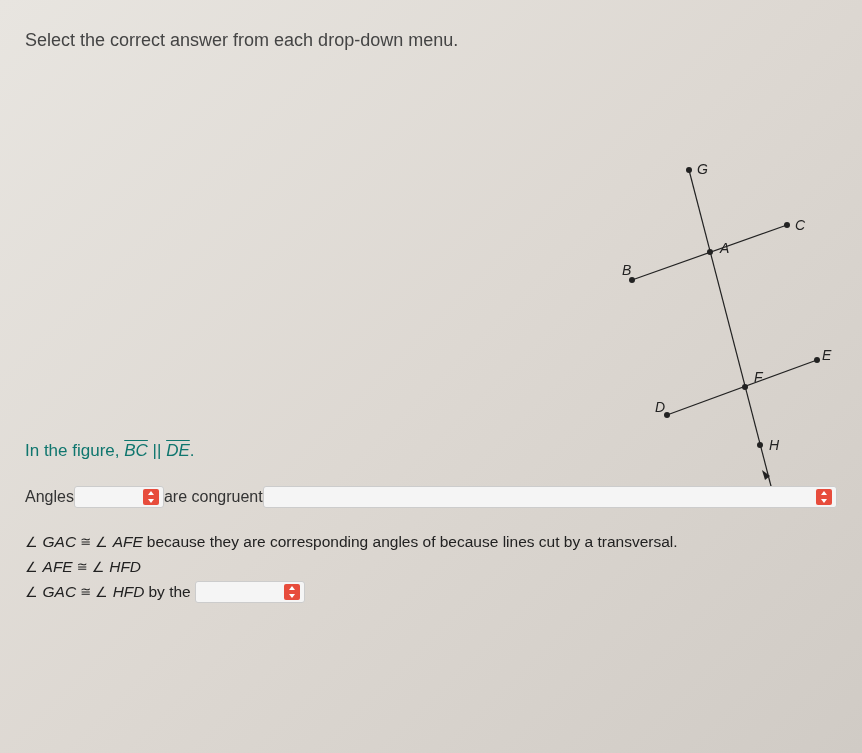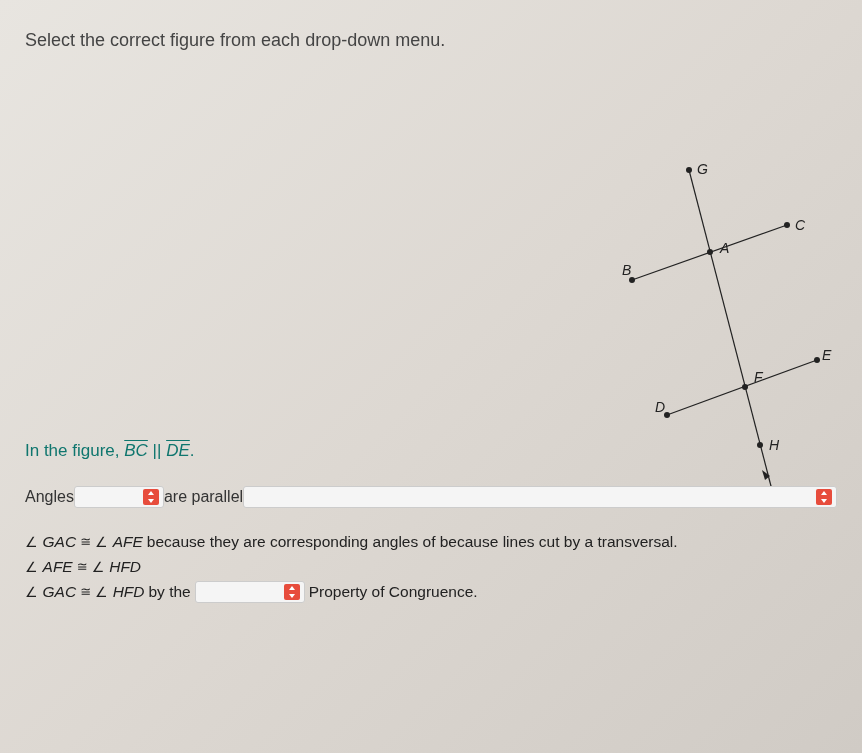--- a/index.html
+++ b/index.html
@@ -119,21 +119,21 @@
     svg text {
       font-family: Arial, sans-serif;
       font-style: italic;
       font-size: 14px;
       fill: #222;
     }
   </style>
 </head>
 <body>
 
-<div class="instruction">Select the correct figure from each drop-down menu.</div>
+<div class="instruction">Select the correct answer from each drop-down menu.</div>
 
 <div class="figure-container">
   <svg width="240" height="360" viewBox="0 0 240 360">
 
     <line x1="97" y1="20" x2="180" y2="340" stroke="#222" stroke-width="1.2"></line>
 
     <line x1="40" y1="130" x2="195" y2="75" stroke="#222" stroke-width="1.2"></line>
 
     <line x1="75" y1="265" x2="225" y2="210" stroke="#222" stroke-width="1.2"></line>
 
@@ -167,21 +167,21 @@
 
 <div class="figure-text">
   <span>In the figure, </span><span class="overline">BC</span><span> || </span><span class="overline">DE</span><span>.</span>
 </div>
 
 <div class="answer-line">
   <span>Angles</span>
   <span class="dropdown">
     <span class="dropdown-btn updown"></span>
   </span>
-  <span>are parallel</span>
+  <span>are congruent</span>
   <span class="dropdown dropdown-wide">
     <span class="dropdown-btn updown"></span>
   </span>
 </div>
 
 <div class="proof-block">
   <div class="proof-line">
     <span class="angle-sym">∠</span>
       <span class="ital">GAC</span>
     <span class="cong">≅</span>
@@ -199,15 +199,14 @@
   <div class="proof-line">
     <span class="angle-sym">∠</span>
       <span class="ital">GAC</span>
     <span class="cong">≅</span>
     <span class="angle-sym">∠</span>
       <span class="ital">HFD</span>
     <span> by the </span>
     <span class="dropdown" style="min-width:110px">
       <span class="dropdown-btn updown"></span>
     </span>
-    <span> Property of Congruence.</span>
   </div>
 </div>
 
 </body></html>

